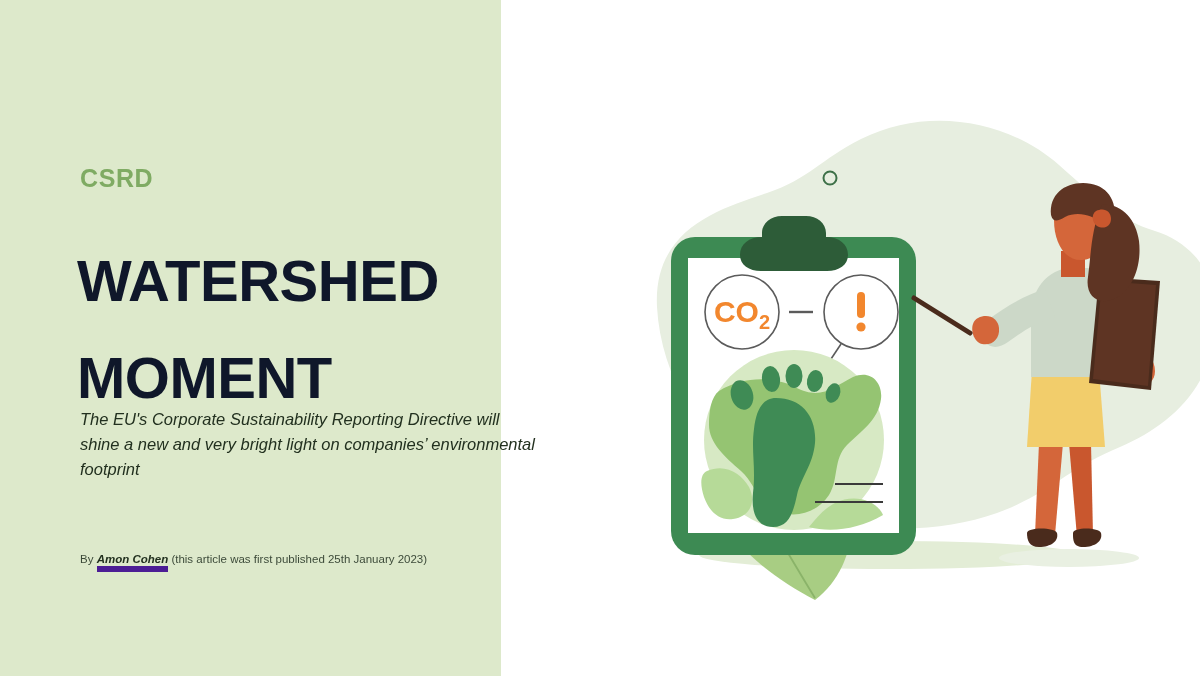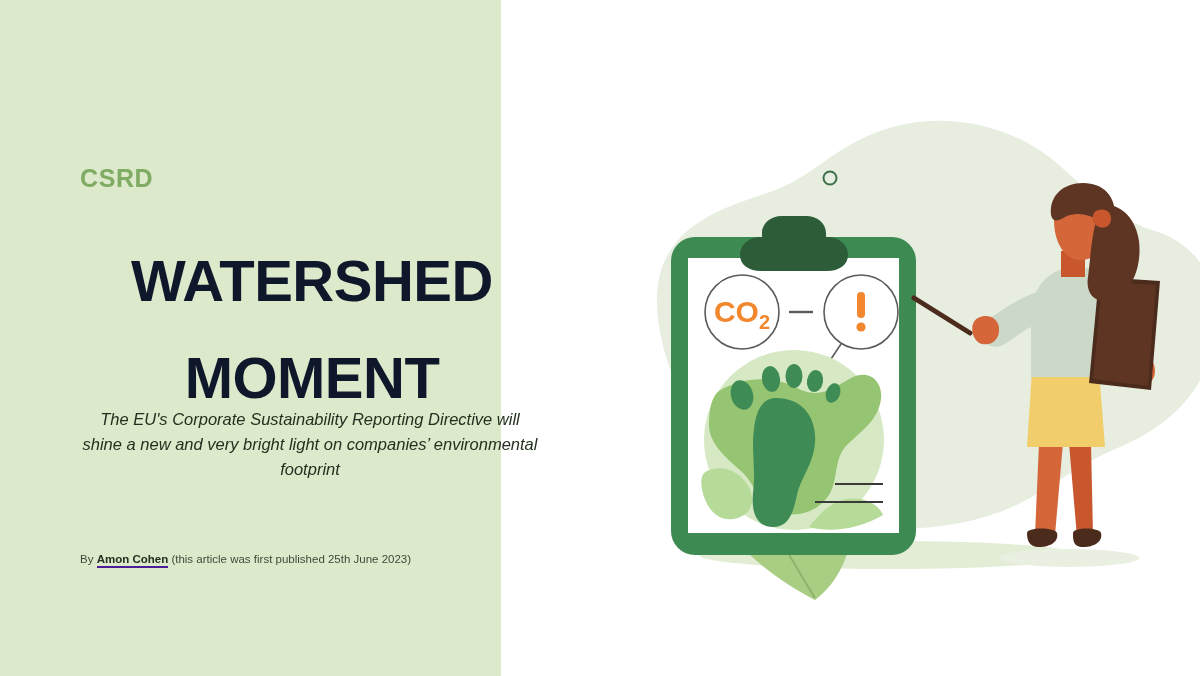--- a/index.html
+++ b/index.html
@@ -21,21 +21,20 @@
   }
 
   
   .left-panel {
     position: absolute;
     left: 0;
     top: 0;
     width: 501px;
     height: 676px;
     background: #dde9cb;
-    text-align: center;
   }
   .left-inner {
     position: absolute;
     left: 80px;
     top: 0;
     width: 470px;
     height: 676px;
   }
   .eyebrow {
     position: absolute;
@@ -75,22 +74,23 @@
     position: absolute;
     top: 552px;
     left: 0;
     font-size: 11.5px;
     color: #3c4a39;
     line-height: 1.3;
   }
   .byline .author {
     font-weight: bold;
     color: #22301f;
-    border-bottom: 2px solid #4c1d95;
+    border-bottom: 6px solid #4c1d95;
     padding-bottom: 1px;
+    font-style: italic;
   }
 
   
   .illus-wrap {
     position: absolute;
     left: 599px;
     top: 0;
     width: 601px;
     height: 676px;
     background: #ffffff;
@@ -116,21 +116,21 @@
       <div class="eyebrow">CSRD</div>
 
       <h1 class="headline">
         <span>WATERSHED</span>
         <span class="l2">MOMENT</span>
       </h1>
 
       <p class="subhead">The EU's Corporate Sustainability Reporting Directive will shine a new and very bright light on companies’ environmental footprint</p>
 
       <div class="byline">
-        <span>By </span><a class="author" href="#" style="text-decoration:none">Amon Cohen</a><span> (this article was first published 25th June 2023)</span>
+        <span>By </span><a class="author" href="#" style="text-decoration:none">Amon Cohen</a><span> (this article was first published 25th January 2023)</span>
       </div>
 
     </div>
   </div>
 
   <div class="illus-wrap">
     <svg class="illus-svg" viewBox="0 0 601 676" xmlns="http://www.w3.org/2000/svg">
 
       <path fill="#e7eee0" d="M 262 124
                C 330 90, 410 106, 460 150

